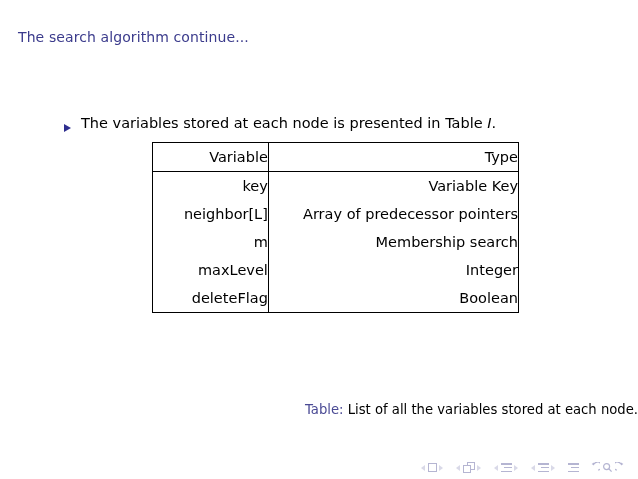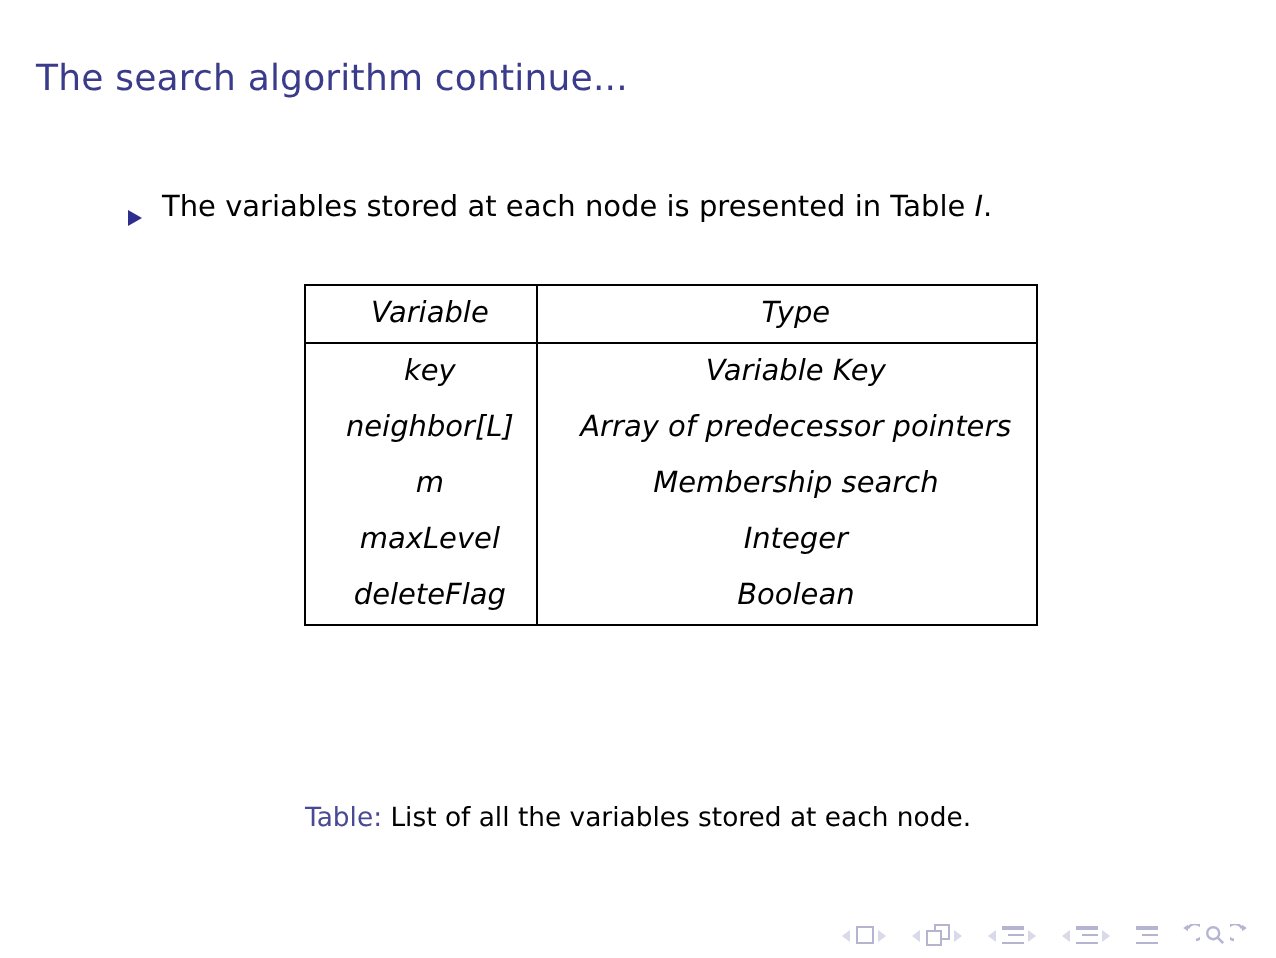--- a/index.html
+++ b/index.html
@@ -14,31 +14,31 @@
     font-family: "DejaVu Sans", sans-serif;
     color: #000000;
     overflow: hidden;
   }
 
   
   #slide-title {
     position: absolute;
     left: 18px;
     top: 29px;
-    font-size: 18px;
+    font-size: 14px;
     color: #3b3b8c;
     letter-spacing: 0.1px;
     white-space: nowrap;
   }
 
   
   #bullet-row {
     position: absolute;
     left: 64px;
-    top: 95px;
+    top: 114px;
     display: flex;
     align-items: flex-end;
   }
   #bullet-marker {
     width: 0;
     height: 0;
     border-top: 4.5px solid transparent;
     border-bottom: 4.5px solid transparent;
     border-left: 7px solid #2e2e8f;
     margin-top: 6px;
@@ -60,45 +60,44 @@
     top: 142px;
     width: 367px;
     border-collapse: collapse;
     font-size: 14.5px;
     color: #000000;
   }
   #var-table td, #var-table th {
     border-left: 1.1px solid #000;
     border-right: 1.1px solid #000;
     padding: 6px 0 6px 9px;
-    text-align: center;
+    text-align: right;
     font-weight: normal;
     vertical-align: middle;
     height: 26px;
     box-sizing: border-box;
-    font-style: italic;
   }
   #var-table thead th {
     border-top: 1.3px solid #000;
     border-bottom: 1.3px solid #000;
   }
   #var-table tbody tr:last-child td {
     border-bottom: 1.3px solid #000;
     margin-left: 48px;
   }
   #var-table .col-var { width: 116px; }
   #var-table .col-type { width: 251px; }
 
   
   #table-caption {
     position: absolute;
     left: 0;
     top: 402px;
     width: 638px;
-    text-align: center;
+    text-align: right;
     font-size: 13.2px;
     color: #000000;
   }
   #caption-label { color: #4a4a94; }
 
   
   #nav-bar {
     position: absolute;
     right: 12px;
     bottom: 6px;

